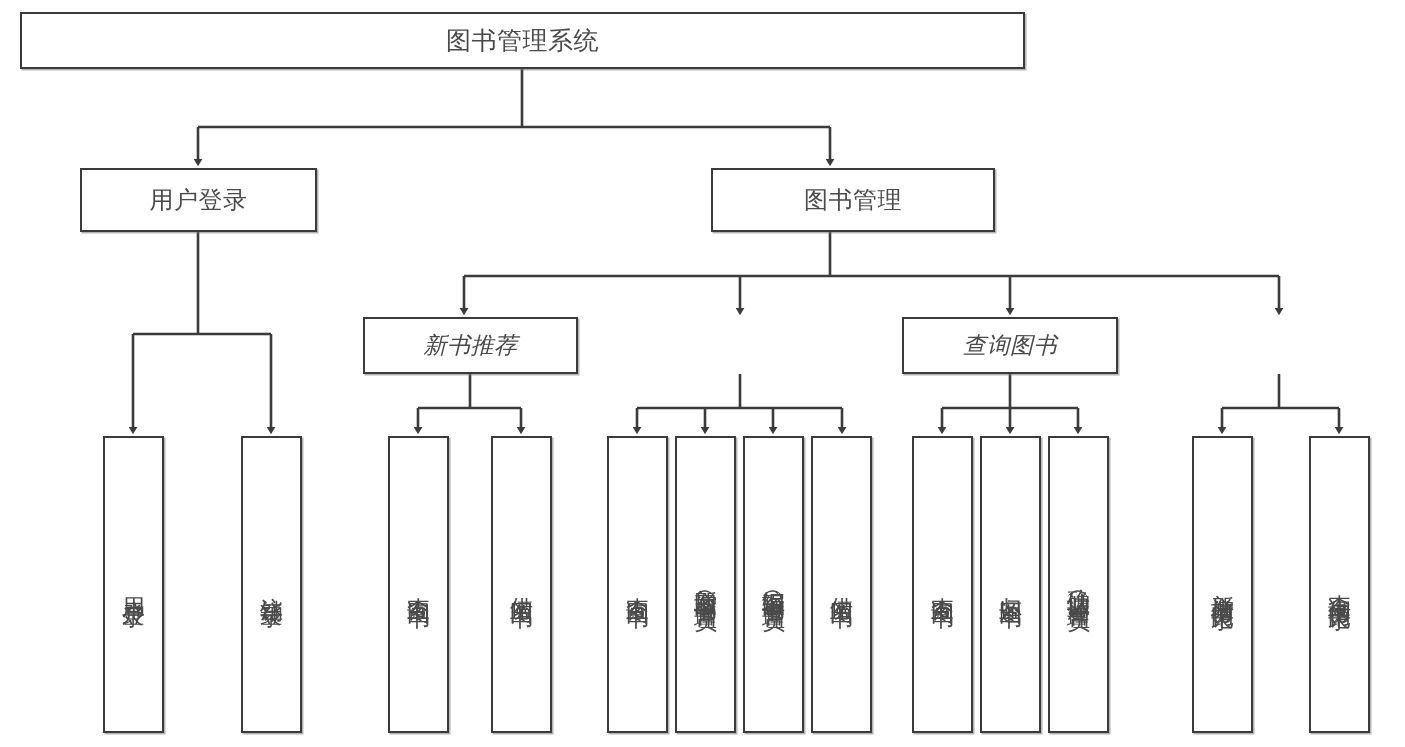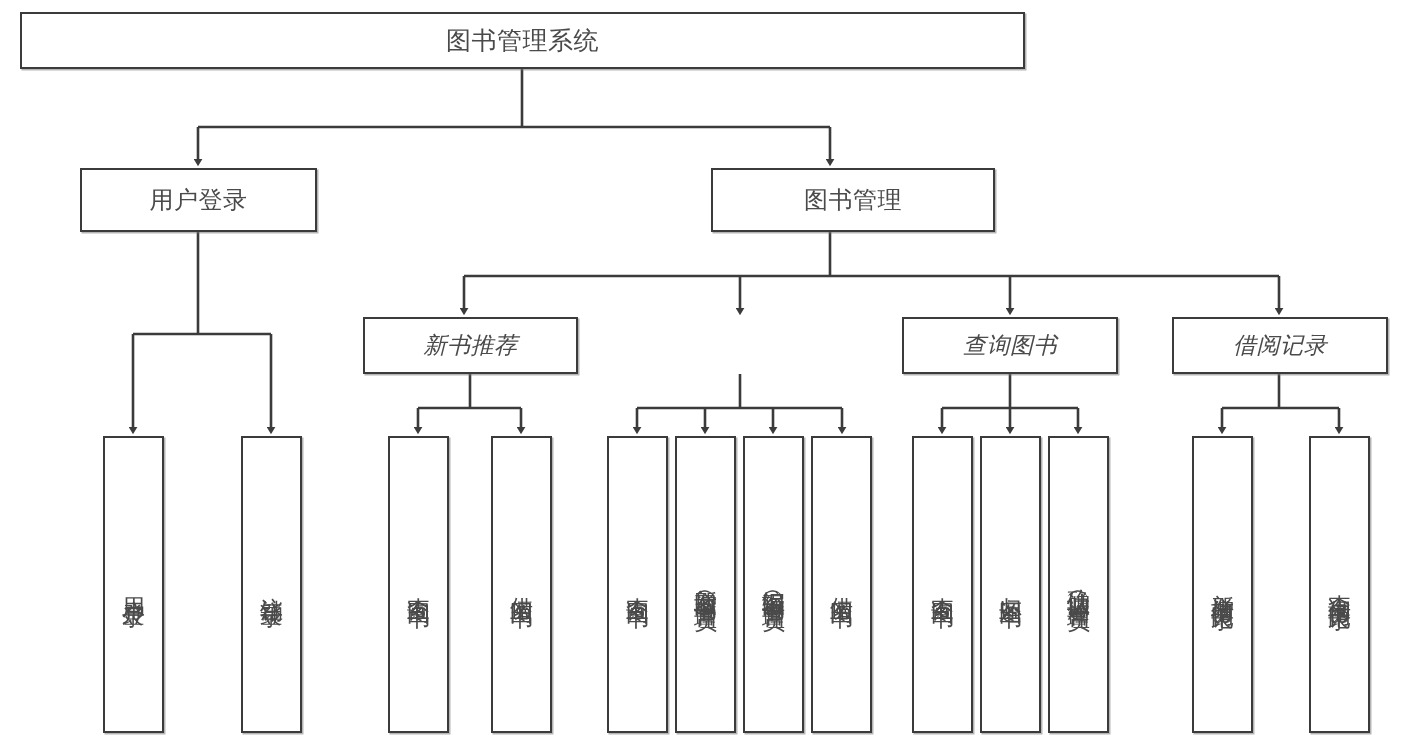--- a/index.html
+++ b/index.html
@@ -133,23 +133,20 @@
   <div class="node lvl2" style="left:711px; top:168px; width:284px; height:64px;">
     <span class="label">图书管理</span>
   </div>
 
   <div class="node lvl3" style="left:363px; top:317px; width:215px; height:57px;">
     <span class="label">新书推荐</span>
   </div>
   <div class="node lvl3" style="left:902px; top:317px; width:216px; height:57px;">
     <span class="label">查询图书</span>
   </div>
-  <div class="node lvl3" style="left:1172px; top:317px; width:216px; height:57px;">
-    <span class="label">借阅记录</span>
-  </div>
 
   <div class="node leaf" style="left:103px; top:436px; width:61px; height:297px;">
     <span class="label">用户登录</span>
   </div>
   <div class="node leaf" style="left:241px; top:436px; width:61px; height:297px;">
     <span class="label">注销登录</span>
   </div>
 
   <div class="node leaf" style="left:388px; top:436px; width:61px; height:297px;">
     <span class="label">查询图书</span>

